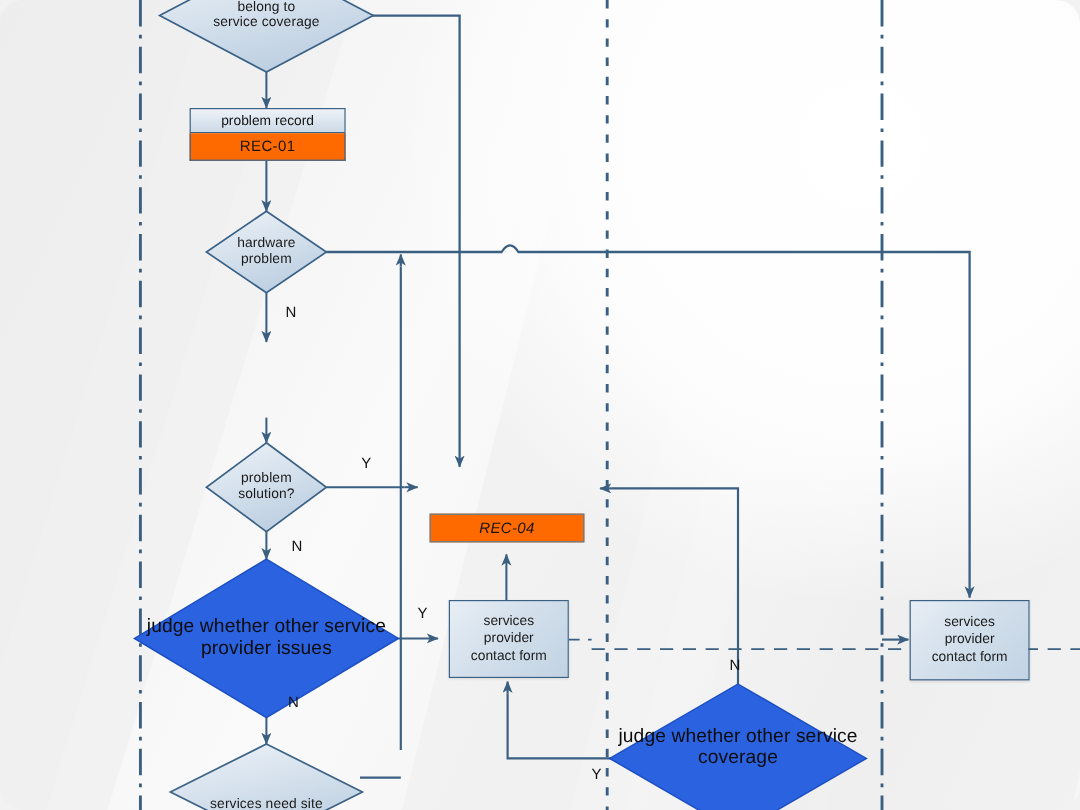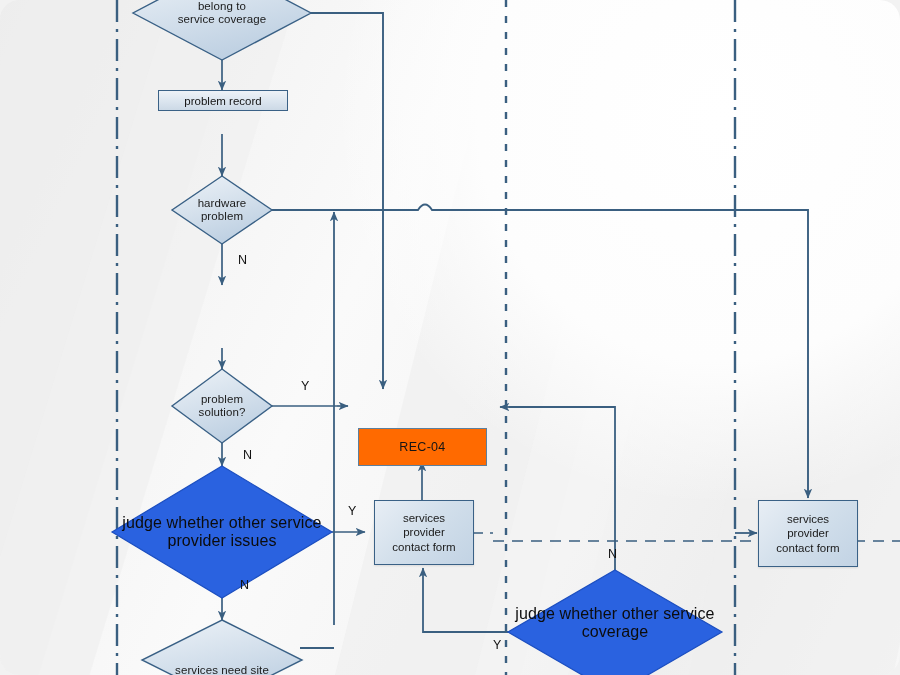--- a/index.html
+++ b/index.html
@@ -161,24 +161,25 @@
     <div class="dlabel" style="padding-top:20px;">services need site</div>
   </div>
 
   <div class="node diamond blue" style="left:508px;top:570px;width:214px;height:124px;">
     <div class="dlabel" style="padding-bottom:18px;">judge whether other   service
 coverage</div>
   </div>
 
   <div class="recgroup" style="left:158px;top:90px;width:130px;height:56px;">
     <div class="rechead" style="height:21px;">problem record</div>
-  </div>
-
-
-  <div style="position:absolute;left:358px;top:428px;width:129px;height:38px;" class="termrec">
+    <div class="recbody" style="height:23px;">REC-01</div>
+  </div>
+
+
+  <div style="position:absolute;left:358px;top:428px;width:129px;height:24px;font-style:italic;" class="termrec">
     <span>REC-04</span>
   </div>
 
   <div class="node rectbox" style="left:374px;top:500px;width:100px;height:65px;">
     <span>services
 provider
 contact form</span>
   </div>
 
   <div class="node rectbox" style="left:758px;top:500px;width:100px;height:67px;">

